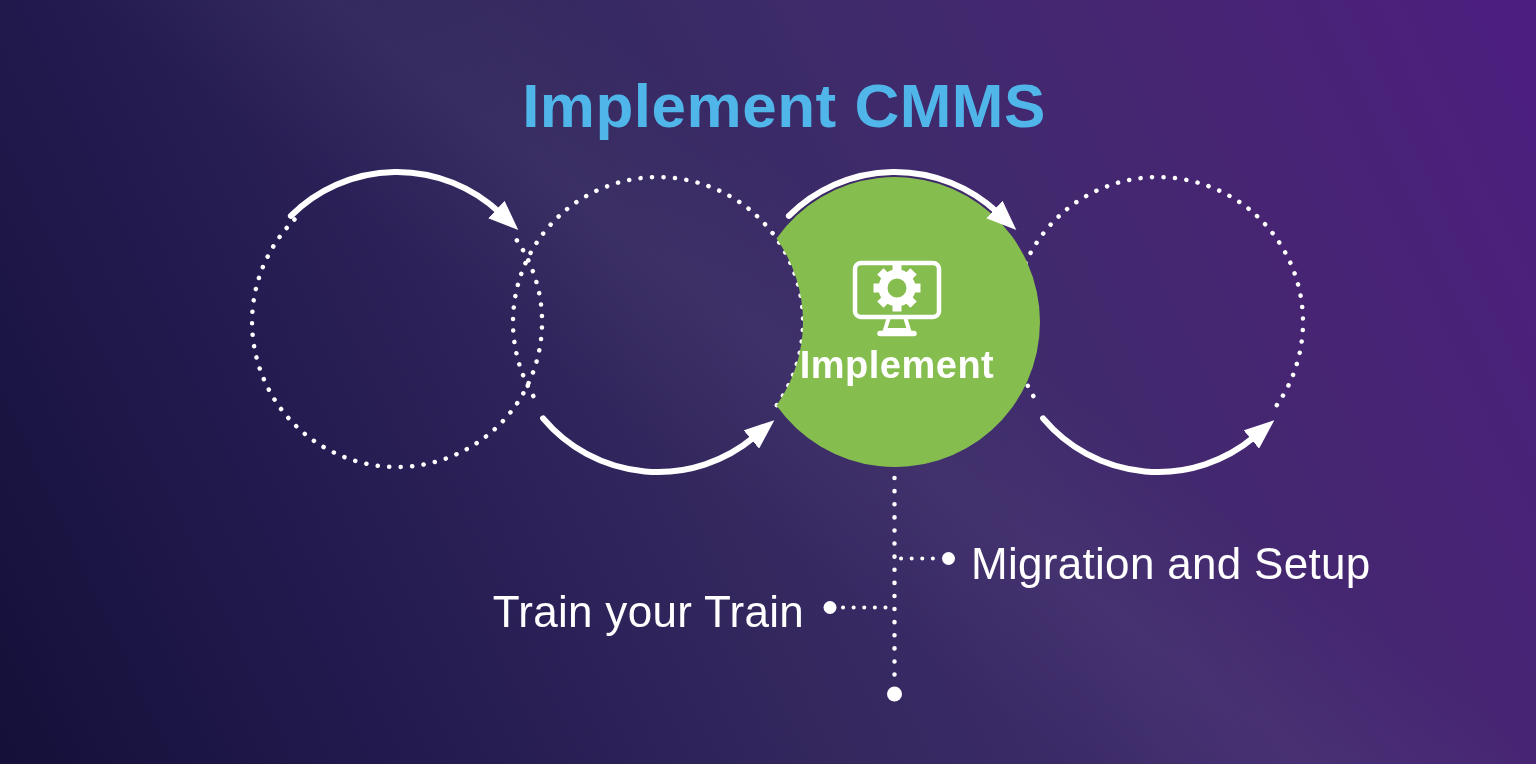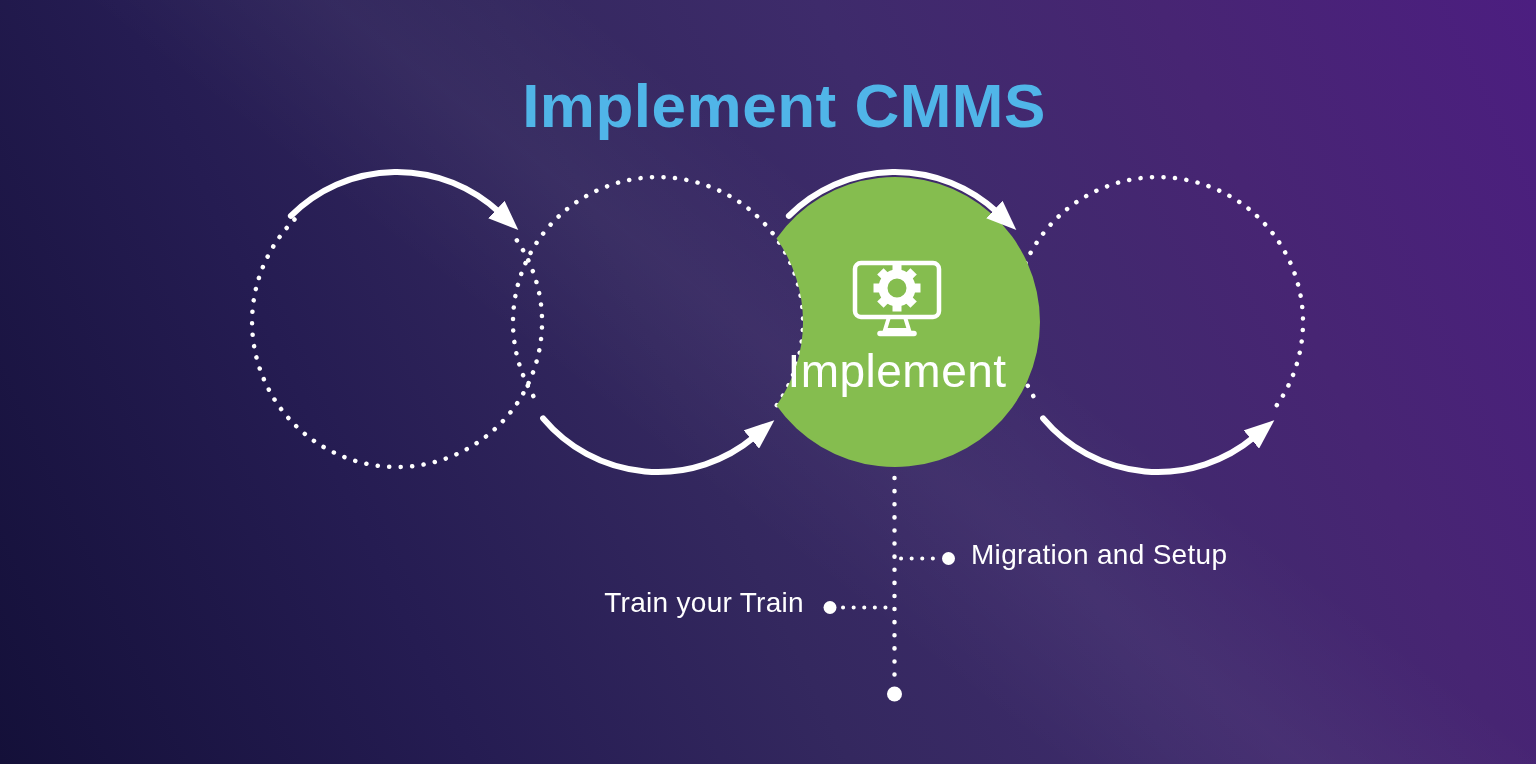--- a/index.html
+++ b/index.html
@@ -20,25 +20,25 @@
   .title{
     position:absolute;left:0;top:54px;width:100%;
     margin:16px;text-align:center;
     font-size:62px;font-weight:700;letter-spacing:0.5px;
     color:#50b5e8;
   }
   .diagram-svg{position:absolute;left:0;top:0;}
   .step-label{
     position:absolute;left:897px;top:344px;
     transform:translateX(-50%);
-    color:#ffffff;font-size:46px;font-weight:400;letter-spacing:0.5px;
+    color:#ffffff;font-size:38px;font-weight:700;letter-spacing:0.5px;
     white-space:nowrap;
   }
   .callout{
-    position:absolute;color:#ffffff;font-size:28px;font-weight:400;
+    position:absolute;color:#ffffff;font-size:44px;font-weight:400;
     letter-spacing:0.3px;white-space:nowrap;
   }
   .callout-right{left:971px;top:539px;}
   .callout-left{right:732px;top:587px;}
 </style>
 </head>
 <body>
 
 <div class="canvas">
   <div class="sheen"></div>

